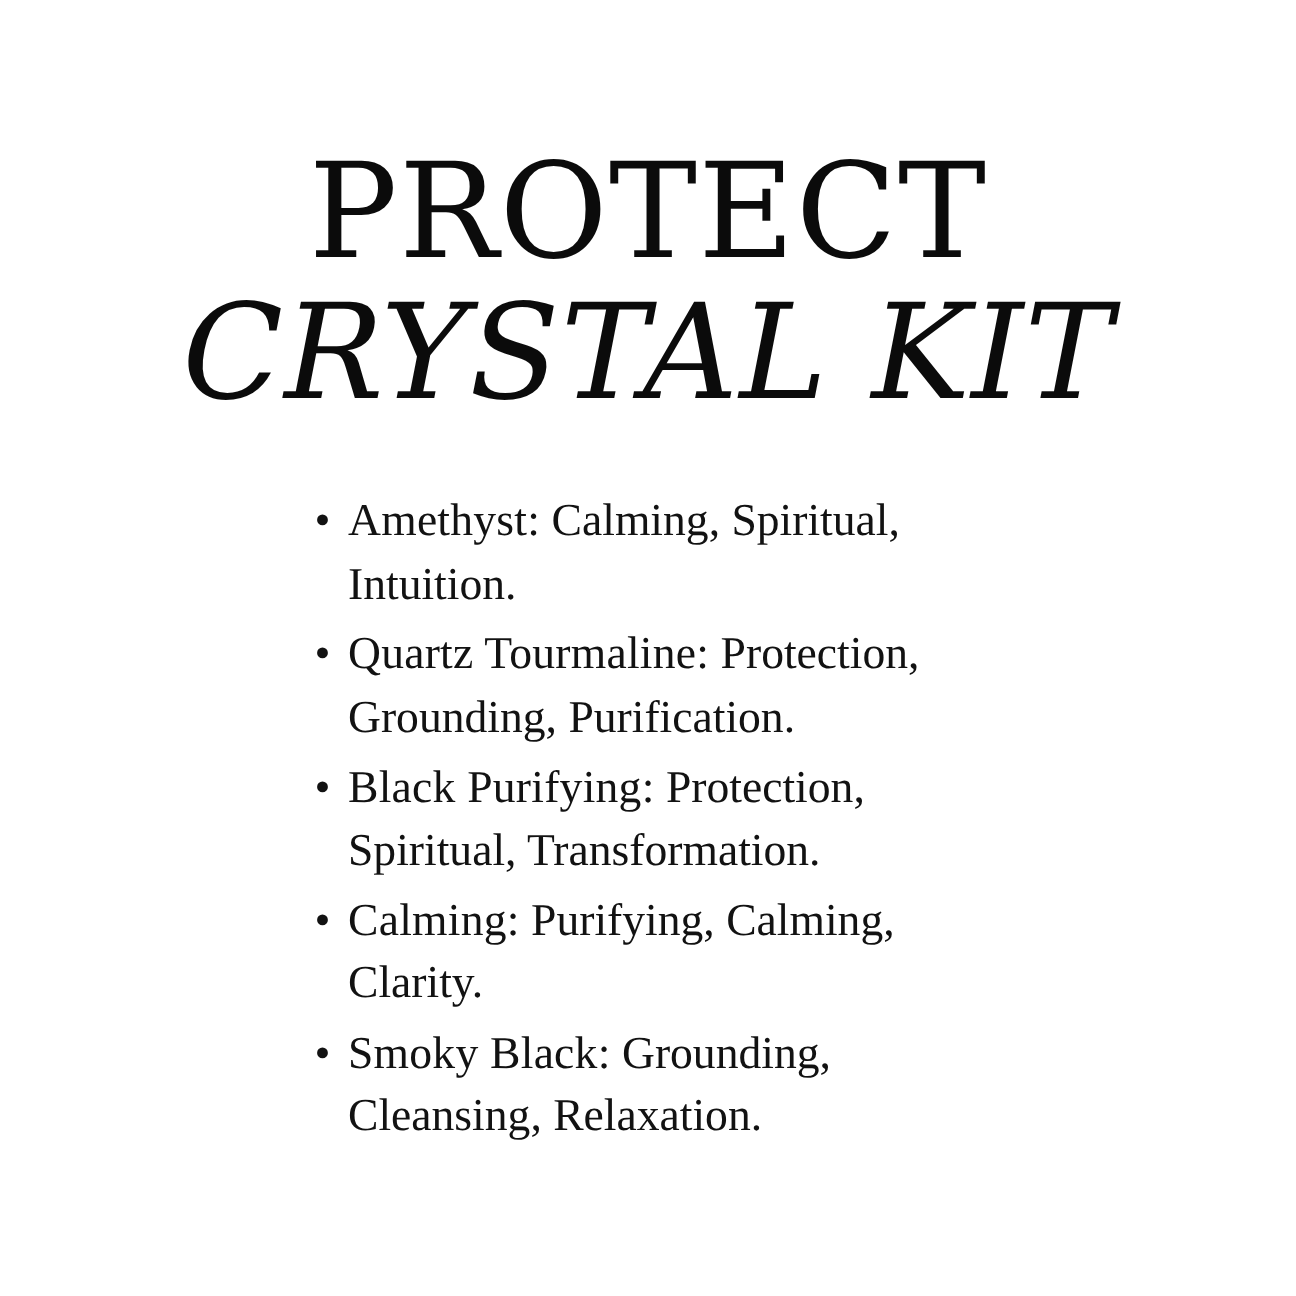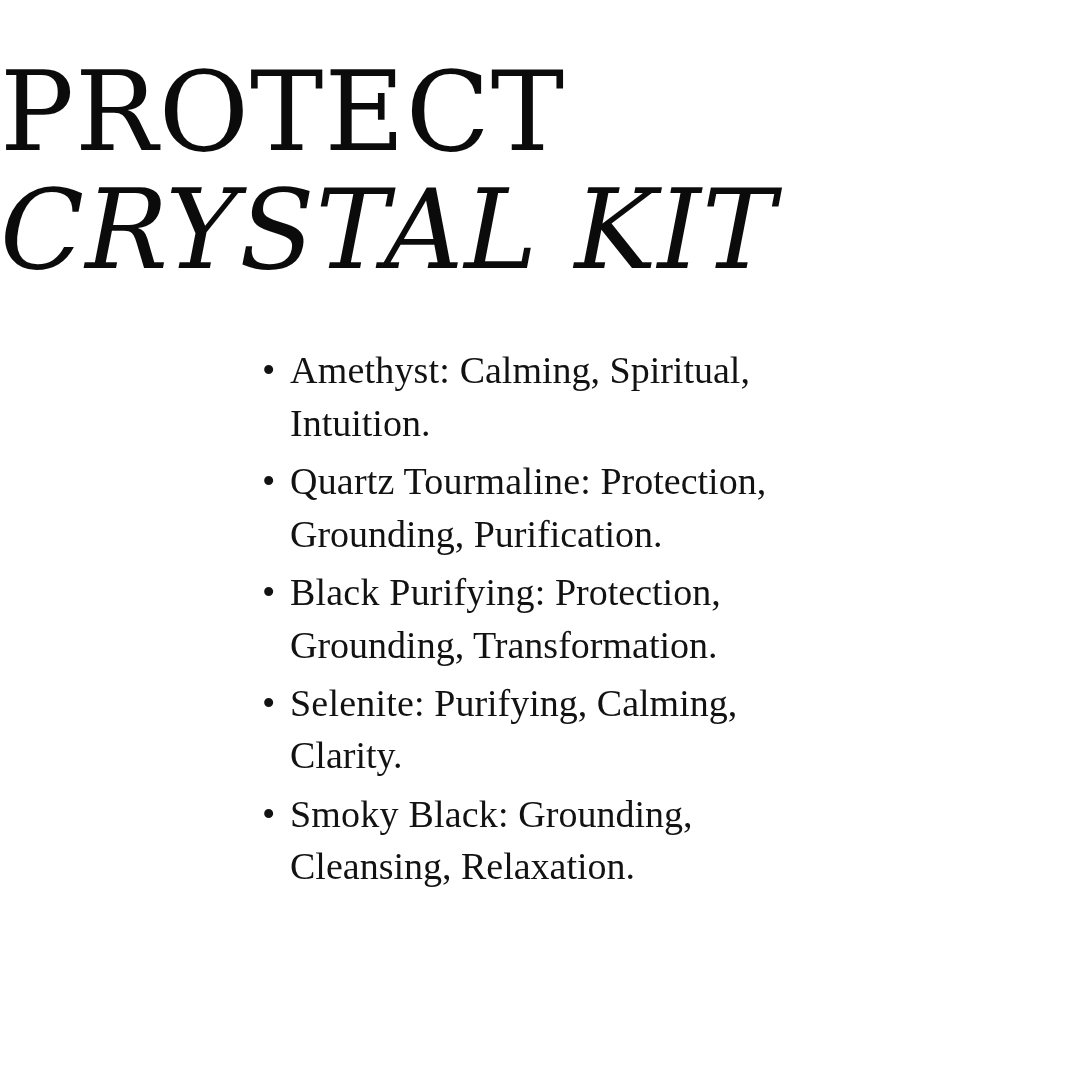--- a/index.html
+++ b/index.html
@@ -17,22 +17,23 @@
   .page {
     width: 1080px;
     height: 1080px;
     box-sizing: border-box;
     display: flex;
     flex-direction: column;
     align-items: center;
     background: #ffffff;
   }
   .title-block {
-    margin-top: 56px;
+    margin-top: 120px;
     width: 100%;
+    text-align: center;
     line-height: 1.02;
   }
   .title-line {
     font-family: "DejaVu Serif", "Liberation Serif", serif;
     font-weight: 400;
     font-size: 110px;
     letter-spacing: 1px;
     color: #0b0b0b;
     display: block;
     white-space: nowrap;
@@ -97,26 +98,26 @@
 
       <li>
         <span class="bullet">•</span>
         <span class="crystal-name">Quartz Tourmaline:</span>
         <span class="crystal-desc">Protection, Grounding, Purification.</span>
       </li>
 
       <li>
         <span class="bullet">•</span>
         <span class="crystal-name">Black Purifying:</span>
-        <span class="crystal-desc">Protection, Grounding, Transformation.</span>
+        <span class="crystal-desc">Protection, Spiritual, Transformation.</span>
       </li>
 
       <li>
         <span class="bullet">•</span>
-        <span class="crystal-name">Selenite:</span>
+        <span class="crystal-name">Calming:</span>
         <span class="crystal-desc">Purifying, Calming, Clarity.</span>
       </li>
 
       <li>
         <span class="bullet">•</span>
         <span class="crystal-name">Smoky Black:</span>
         <span class="crystal-desc">Grounding, Cleansing, Relaxation.</span>
       </li>
 
     </ul>

